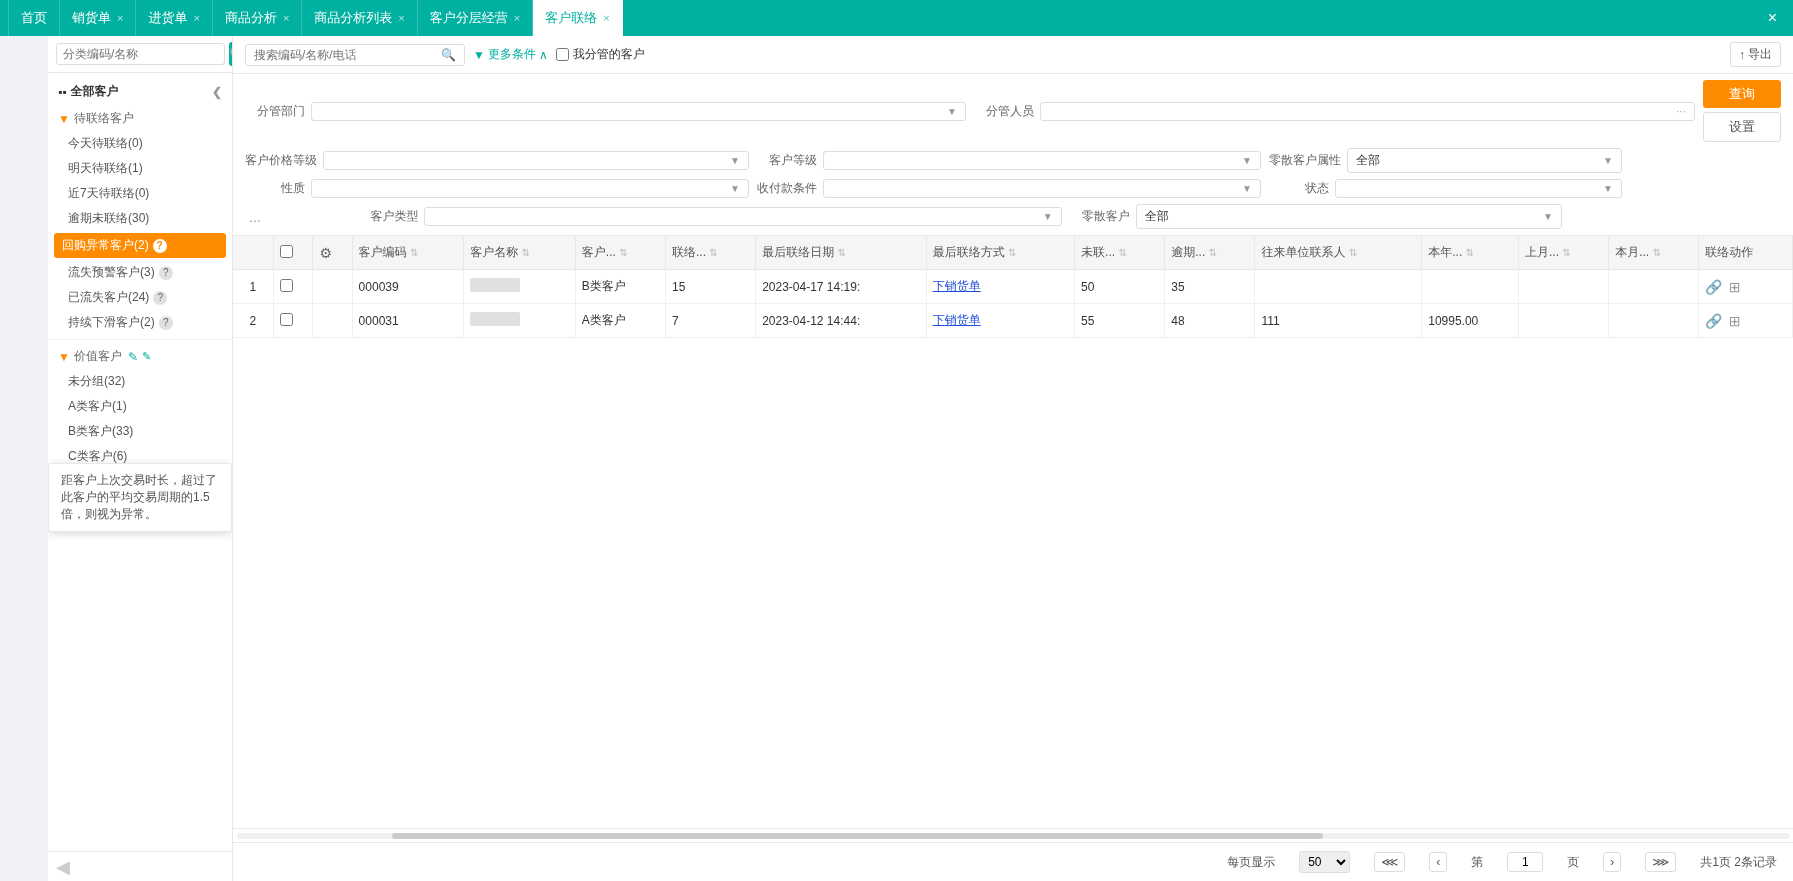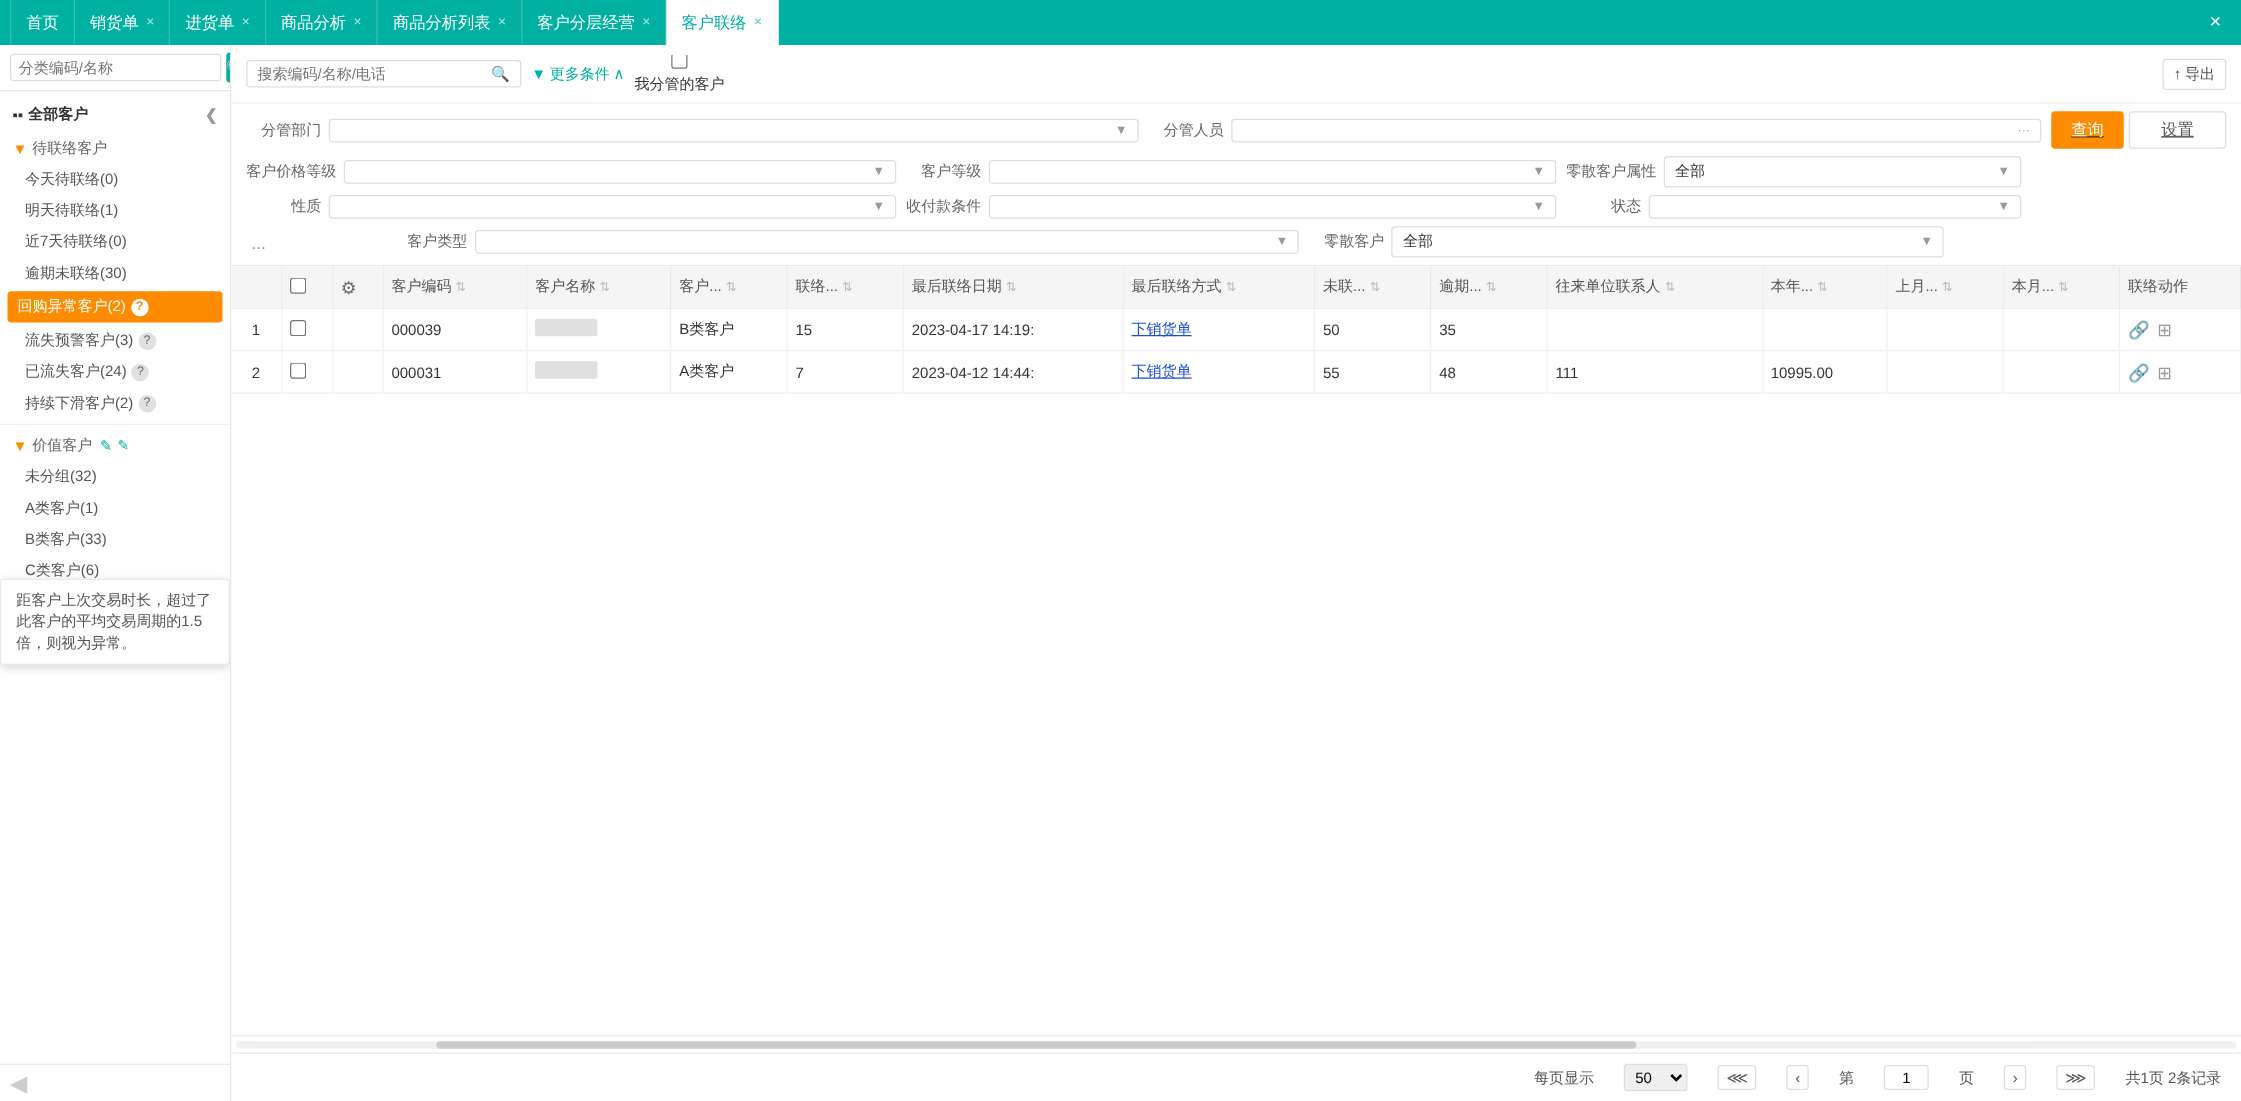--- a/index.html
+++ b/index.html
@@ -17,21 +17,21 @@
       border-right: 1px solid rgba(255,255,255,0.2);
     }
     .top-nav .nav-item:first-child { border-left: 1px solid rgba(255,255,255,0.2); }
     .top-nav .nav-item.active { background: #fff; color: #00b0a0; }
     .top-nav .nav-item .close-x { margin-left: 6px; font-size: 11px; opacity: 0.7; }
     .top-nav .nav-close-btn {
       margin-left: auto; cursor: pointer; font-size: 16px; padding: 0 8px;
     }
 
     
-    .main-layout { display: flex; height: calc(100vh - 36px); }
+    .main-layout { display: flex; height: calc(100vh - 36px); margin-left: 48px; }
 
     
     .sidebar {
       width: 185px; background: #fff; border-right: 1px solid #e8e8e8;
       display: flex; flex-direction: column; overflow: hidden; flex-shrink: 0;
     }
     .sidebar-search {
       display: flex; align-items: center; padding: 6px 8px;
       border-bottom: 1px solid #e8e8e8; gap: 4px;
     }
@@ -79,21 +79,21 @@
       display: flex; align-items: center; gap: 8px;
     }
     .search-input-wrap {
       display: flex; align-items: center; border: 1px solid #ddd;
       border-radius: 3px; padding: 3px 8px; gap: 4px; width: 220px;
     }
     .search-input-wrap input { border: none; outline: none; font-size: 12px; width: 100%; }
     .more-conditions {
       display: flex; align-items: center; gap: 3px; color: #00b0a0; cursor: pointer; font-size: 12px;
     }
-    .my-customers-check { display: flex; align-items: center; gap: 4px; font-size: 12px; cursor: pointer; flex-direction: column; }
+    .my-customers-check { display: flex; align-items: center; gap: 4px; font-size: 12px; cursor: pointer; }
     .export-btn {
       margin-left: auto; display: flex; align-items: center; gap: 3px;
       color: #555; cursor: pointer; font-size: 12px; padding: 3px 8px;
       border: 1px solid #ddd; border-radius: 3px; background: #fff;
     }
 
     
     .filter-rows {
       background: #fff; padding: 6px 12px;
       border-bottom: 1px solid #e8e8e8;
@@ -118,21 +118,21 @@
     }
     .filter-select .dropdown-arrow { color: #999; font-size: 10px; }
     .btn-query {
       background: #ff8c00; color: #fff; border: none; border-radius: 3px;
       padding: 5px 16px; cursor: pointer; font-size: 13px;
     }
     .btn-setting {
       background: #fff; color: #555; border: 1px solid #ddd; border-radius: 3px;
       padding: 5px 25px; cursor: pointer; font-size: 13px;
     }
-    .btn-group { display: flex; flex-direction: row; gap: 4px; text-decoration: underline; }
+    .btn-group { display: flex; flex-direction: column; gap: 4px; }
 
     .ellipsis-btn {
       background: none; border: none; color: #999; cursor: pointer; font-size: 14px; padding: 0 4px;
     }
 
     
     .table-area { flex: 1; overflow: auto; background: #fff; margin: 0; }
     .data-table { width: 100%; border-collapse: collapse; font-size: 12px; }
     .data-table th {
       background: #f5f5f5; border-bottom: 1px solid #e8e8e8; border-right: 1px solid #e8e8e8;

